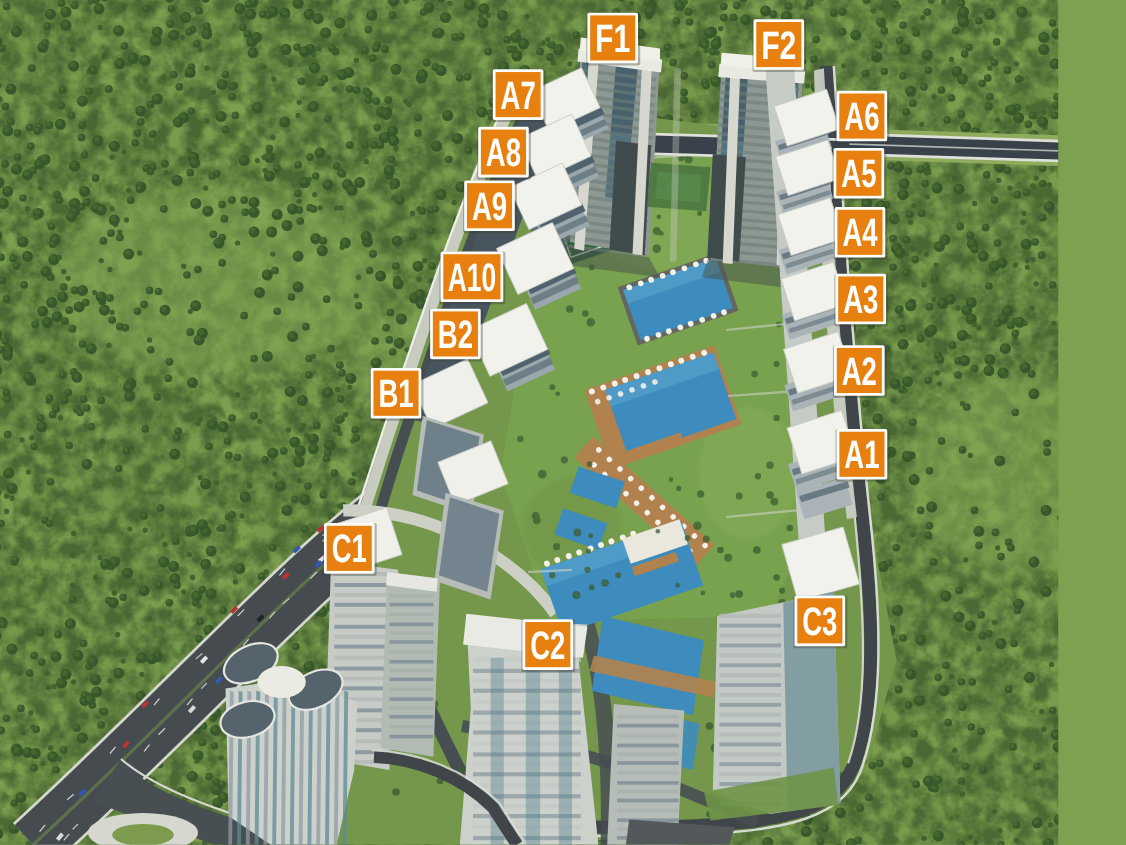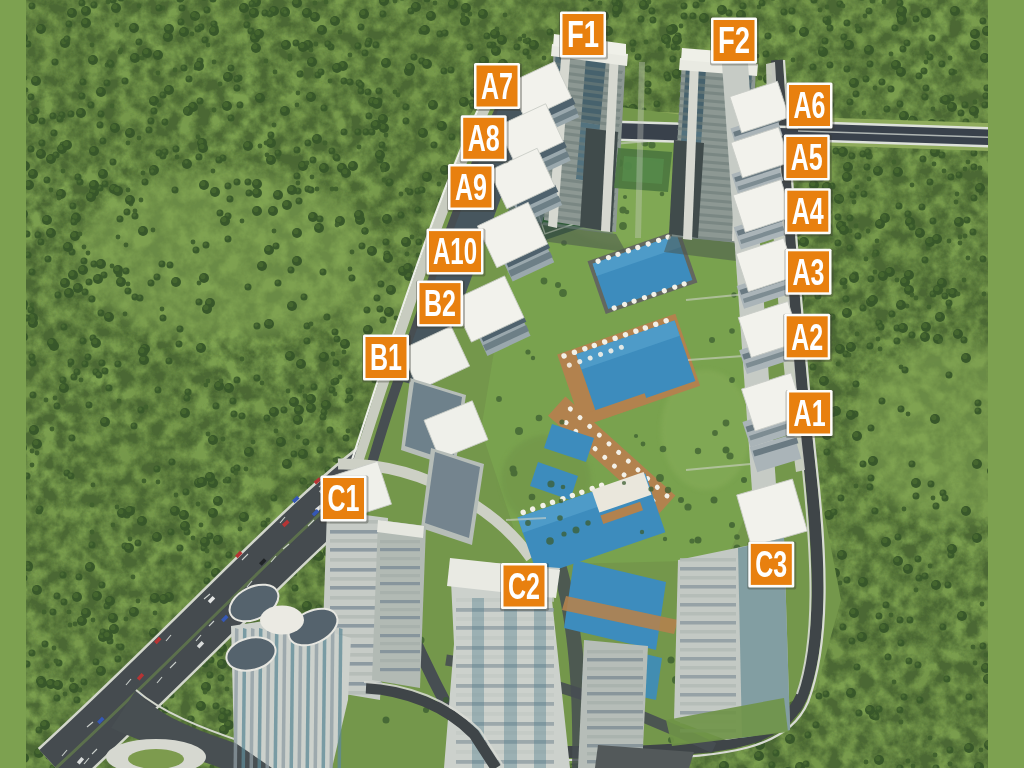--- a/index.html
+++ b/index.html
@@ -1,14 +1,14 @@
 <!DOCTYPE html>
 <html><head><meta charset="utf-8"><title>Site Plan</title><style>
 html,body{margin:0;padding:0;background:#7da150;font-family:"Liberation Sans",sans-serif;}
-#scene{position:relative;width:962px;height:768px;overflow:hidden;padding-left:26px;}
+#scene{position:relative;width:962px;height:768px;overflow:hidden;}
 </style></head>
 <body>
 <div id="scene">
 <svg width="1024" height="768" viewBox="0 0 1024 768">
 <defs>
 <g id="tA">
           <circle r="5" fill="#38572a"></circle>
           <circle cx="-1.2" cy="-1.4" r="2.6" fill="#47682f" opacity="0.9"></circle>
         </g>
 <g id="tB">

